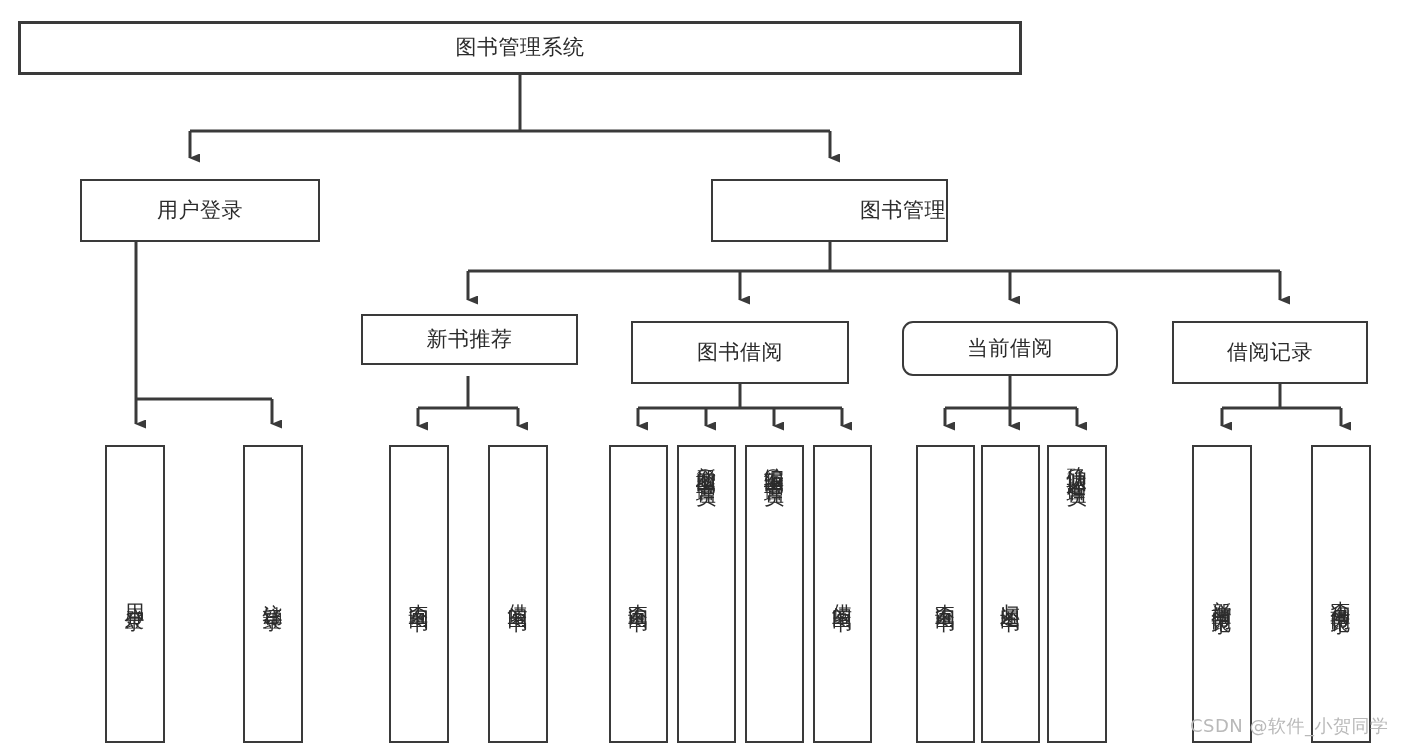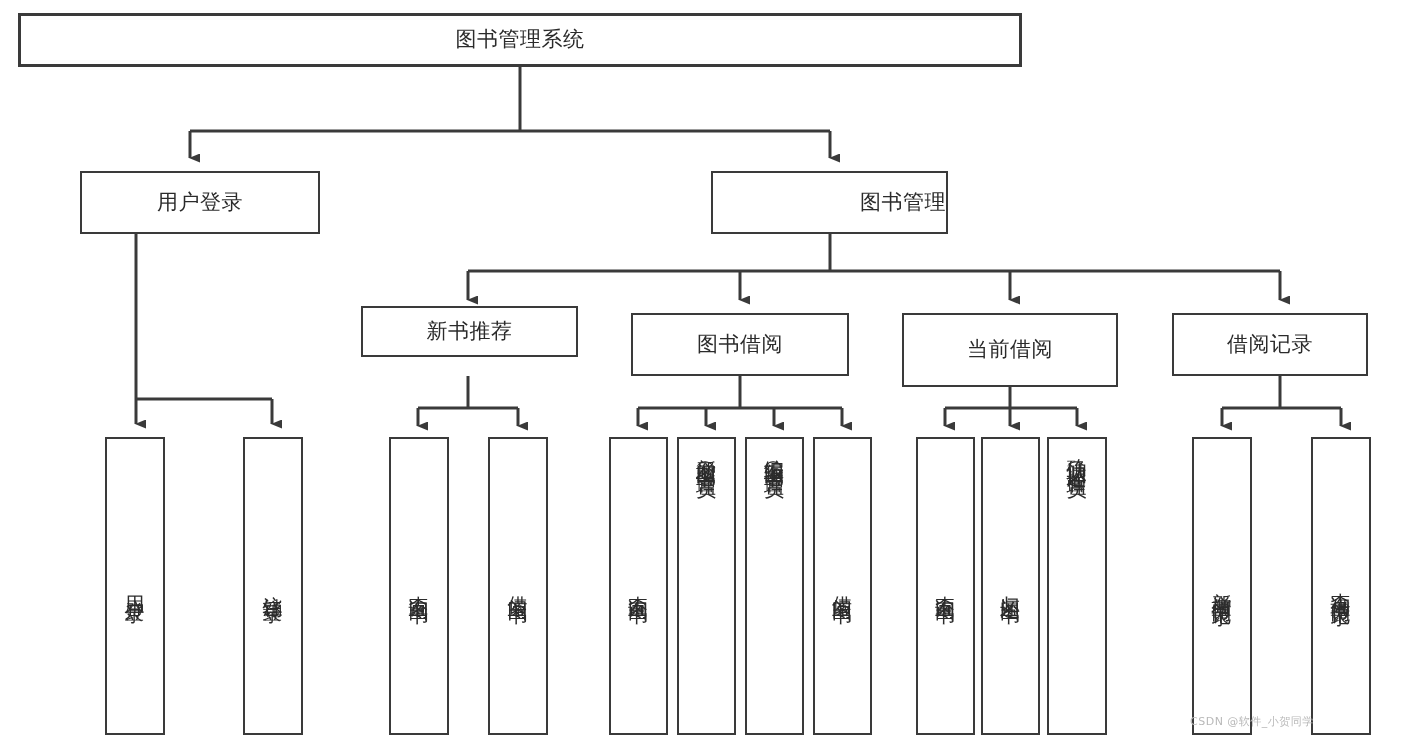--- a/index.html
+++ b/index.html
@@ -26,20 +26,21 @@
   .node {
     position: absolute;
     box-sizing: border-box;
     border: 2px solid #3a3a3a;
     background: #ffffff;
     display: flex;
     align-items: center;
     justify-content: center;
     color: #262626;
     z-index: 2;
+    margin-top: 8px;
   }
   .node.root {
     border-width: 3px;
   }
   .node-label {
     font-size: 21px;
     line-height: 1.1;
     letter-spacing: 0.5px;
     white-space: nowrap;
     color: #2b2b2b;
@@ -58,21 +59,21 @@
     white-space: nowrap;
   }
   .node.leaf.center-text {
     align-items: center;
     padding-top: 0;
   }
   #watermark {
     position: absolute;
     left: 1190px;
     top: 714px;
-    font-size: 11px;
+    font-size: 18px;
     color: #b9b9b9;
     white-space: nowrap;
     z-index: 3;
     letter-spacing: 0.5px;
   }
 </style>
 </head>
 <body>
 
 <div id="canvas">
@@ -137,21 +138,21 @@
   <div class="node" style="left:711px; top:171px; width:237px; height:63px;justify-content:flex-end;">
     <span class="node-label">图书管理</span>
   </div>
 
   <div class="node" style="left:361px; top:306px; width:217px; height:51px;">
     <span class="node-label">新书推荐</span>
   </div>
   <div class="node" style="left:631px; top:313px; width:218px; height:63px;text-align:right;">
     <span class="node-label">图书借阅</span>
   </div>
-  <div class="node" style="left:902px; top:313px; width:216px; height:74px;">
+  <div class="node" style="left:902px; top:313px; width:216px; height:55px;border-radius:11px;">
     <span class="node-label">当前借阅</span>
   </div>
   <div class="node" style="left:1172px; top:313px; width:196px; height:63px;">
     <span class="node-label">借阅记录</span>
   </div>
 
   <div class="node leaf center-text" style="left:105px; top:437px; width:60px; height:298px;">
     <span class="node-label">用户登录</span>
   </div>
   <div class="node leaf center-text" style="left:243px; top:437px; width:60px; height:298px;">

